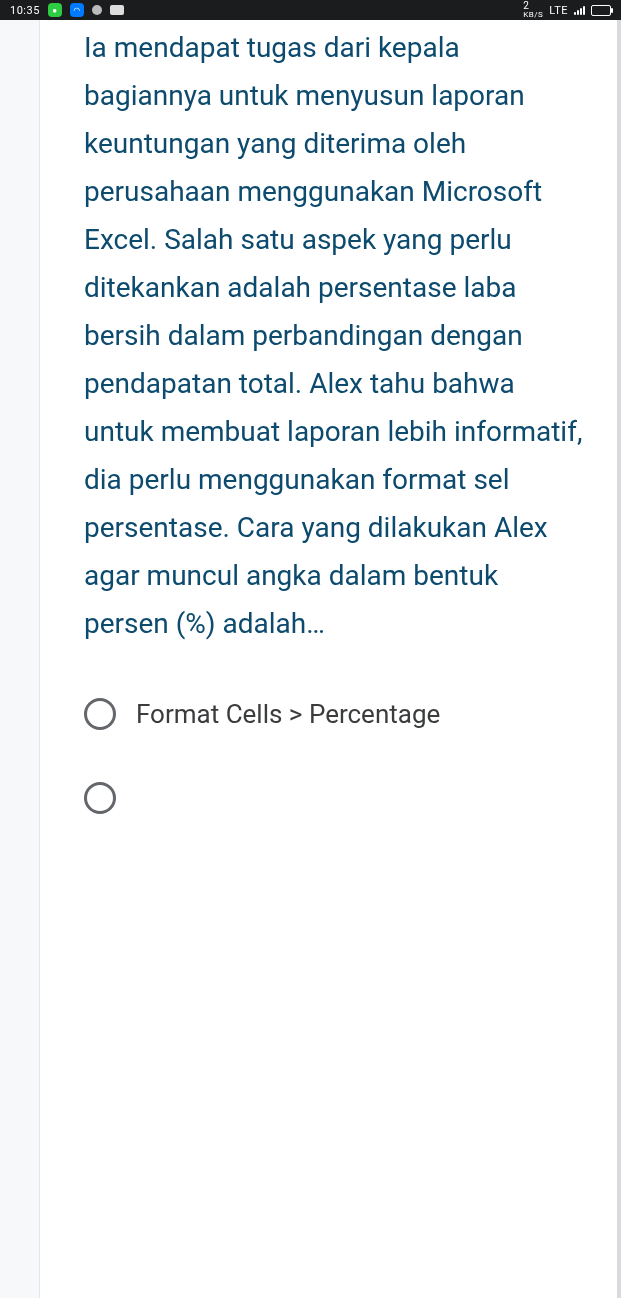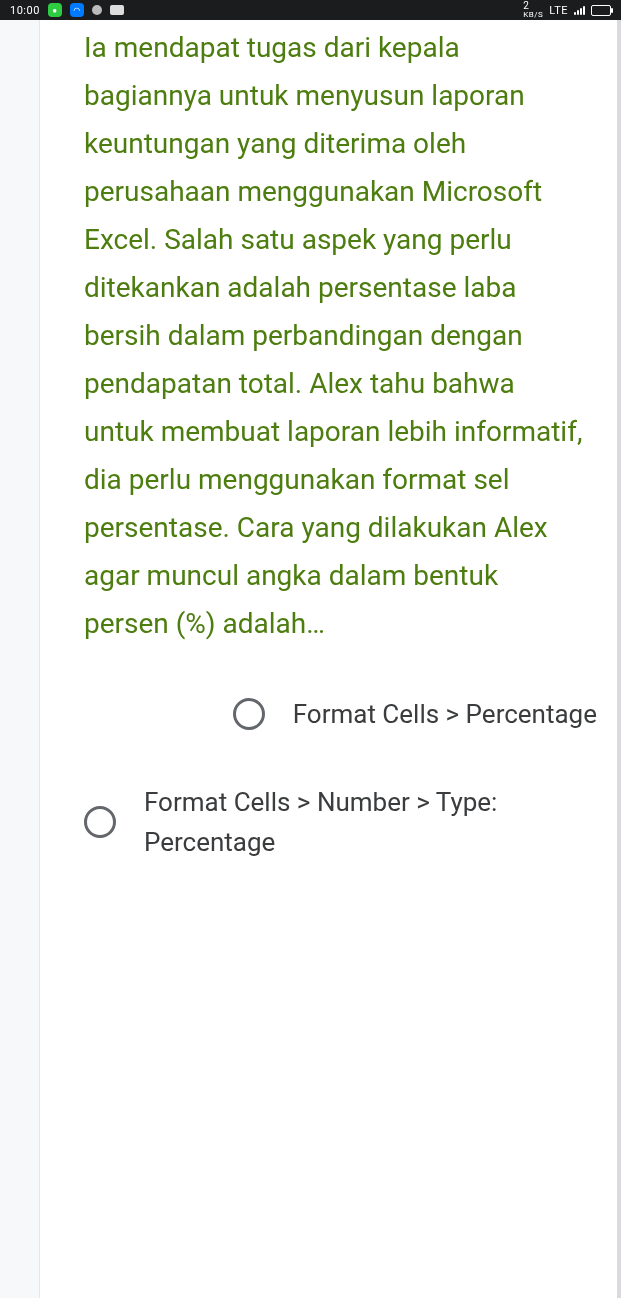--- a/index.html
+++ b/index.html
@@ -58,54 +58,53 @@
     right:0;
     top:20px;
     bottom:0;
     width:4px;
     background:#d8dade;
   }
   .question{
     padding:0 38px 0 44px;
     font-size:28px;
     line-height:48px;
-    color:#4d7c0f;
+    color:#0c4a6e;
     margin-top:4px;
   }
   .options{
     margin-top:46px;
     padding:0 24px 0 44px;
   }
   .opt{
     display:flex;
     align-items:center;
-    gap:28px;
+    gap:20px;
     margin-bottom:48px;
     cursor:pointer;
-    justify-content:flex-end;
   }
   .radio{
     flex:0 0 auto;
     width:32px;height:32px;
     border:3px solid #63666a;
     border-radius:50%;
     box-sizing:border-box;
   }
   .opt-label{
     font-size:26px;
     line-height:40px;
     color:#3a3c3e;
   }
 </style>
 </head>
 <body>
 
 <div class="status-bar">
   <div class="status-left">
-    <span>10:00</span>
+    <span>10:35</span>
     <span class="app-pill pill-green">●</span>
     <span class="app-pill pill-blue">◠</span>
     <span class="app-pill pill-gray"></span>
     <span class="app-pill pill-rect"></span>
   </div>
   <div class="status-right">
     <span class="speed">
       <span class="num">2</span>
       <span>KB/S</span>
     </span>
@@ -123,18 +122,17 @@
 <div class="content">
   <p class="question">Ia mendapat tugas dari kepala bagiannya untuk menyusun laporan keuntungan yang diterima oleh perusahaan menggunakan Microsoft Excel. Salah satu aspek yang perlu ditekankan adalah persentase laba bersih dalam perbandingan dengan pendapatan total. Alex tahu bahwa untuk membuat laporan lebih informatif, dia perlu menggunakan format sel persentase. Cara yang dilakukan Alex agar muncul angka dalam bentuk persen (%) adalah…</p>
 
   <div class="options">
     <div class="opt">
       <span class="radio"></span>
       <span class="opt-label">Format Cells &gt; Percentage</span>
     </div>
     <div class="opt">
       <span class="radio"></span>
-      <span class="opt-label">Format Cells &gt; Number &gt; Type: Percentage</span>
     </div>
   </div>
 </div>
 
 <div class="right-hint"></div>
 
 </body></html>

